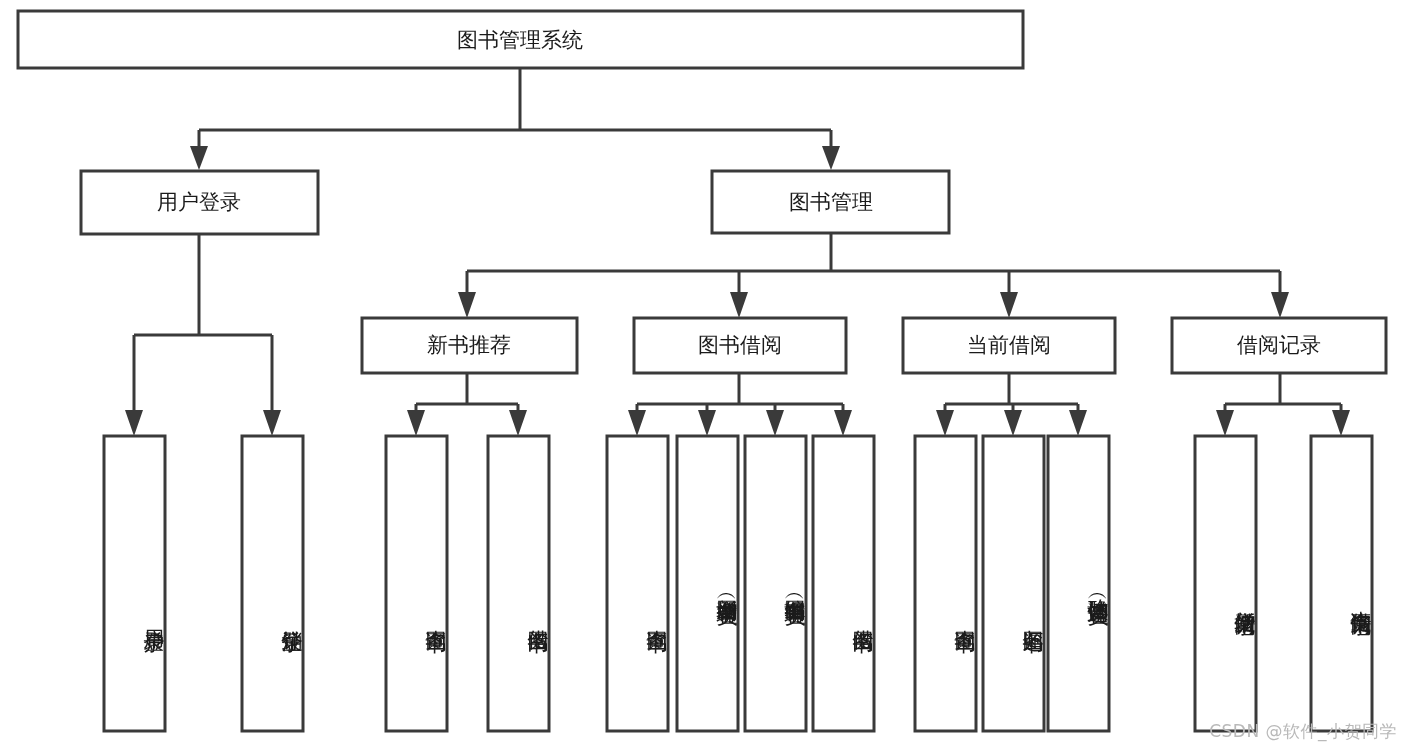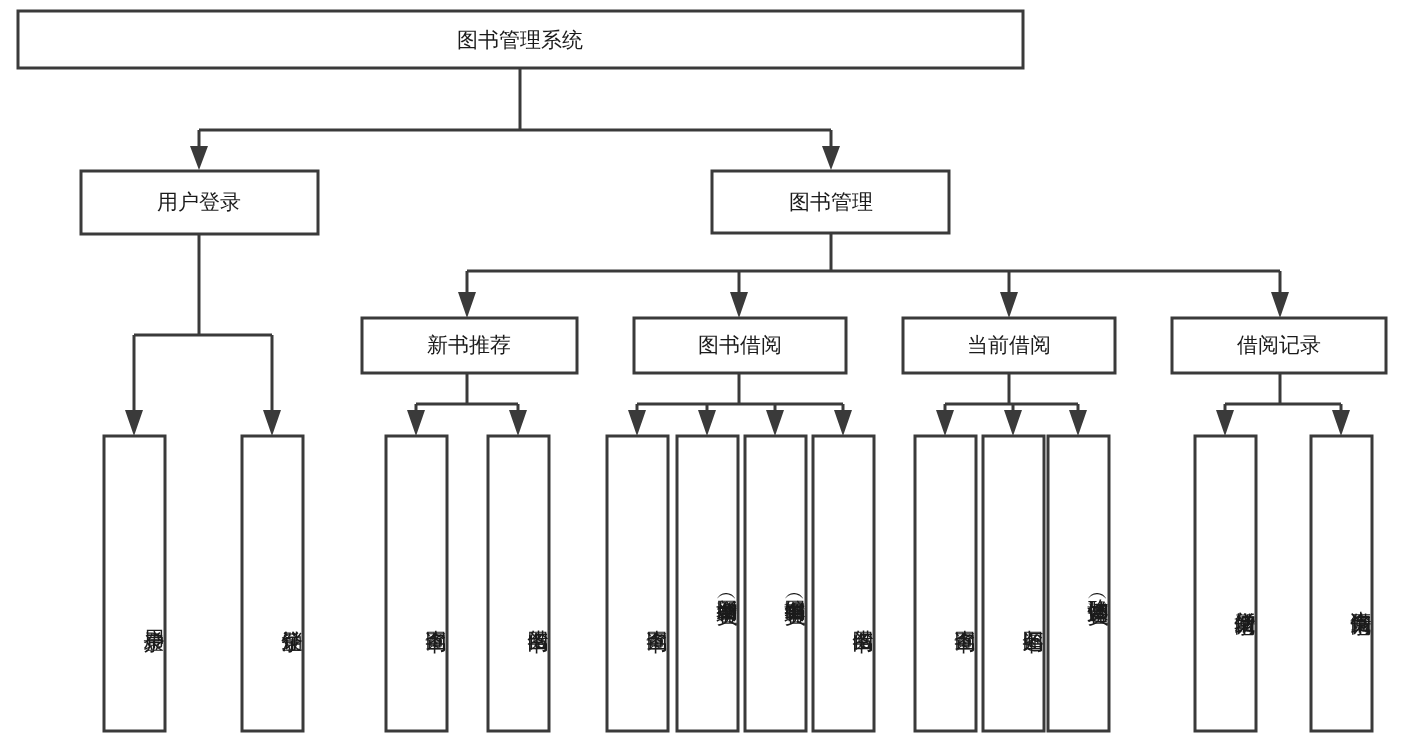--- a/index.html
+++ b/index.html
@@ -217,14 +217,15 @@
   <div class="node-label-v" style="left:745px; top:444px; width:61px; height:284px;">编辑图书（管理员）</div>
   <div class="node-label-v" style="left:813px; top:500px; width:61px; height:230px;">借阅图书</div>
 
   <div class="node-label-v" style="left:915px; top:500px; width:61px; height:230px;">查询图书</div>
   <div class="node-label-v" style="left:983px; top:500px; width:61px; height:230px;">归还图书</div>
   <div class="node-label-v" style="left:1048px; top:444px; width:61px; height:284px;">确认归还（管理员）</div>
 
   <div class="node-label-v" style="left:1195px; top:466px; width:61px; height:262px;">新增借阅记录</div>
   <div class="node-label-v" style="left:1311px; top:466px; width:61px; height:262px;">查询借阅记录</div>
 
+  <div class="watermark">CSDN @软件_小贺同学</div>
 
 </div>
 
 </body></html>

